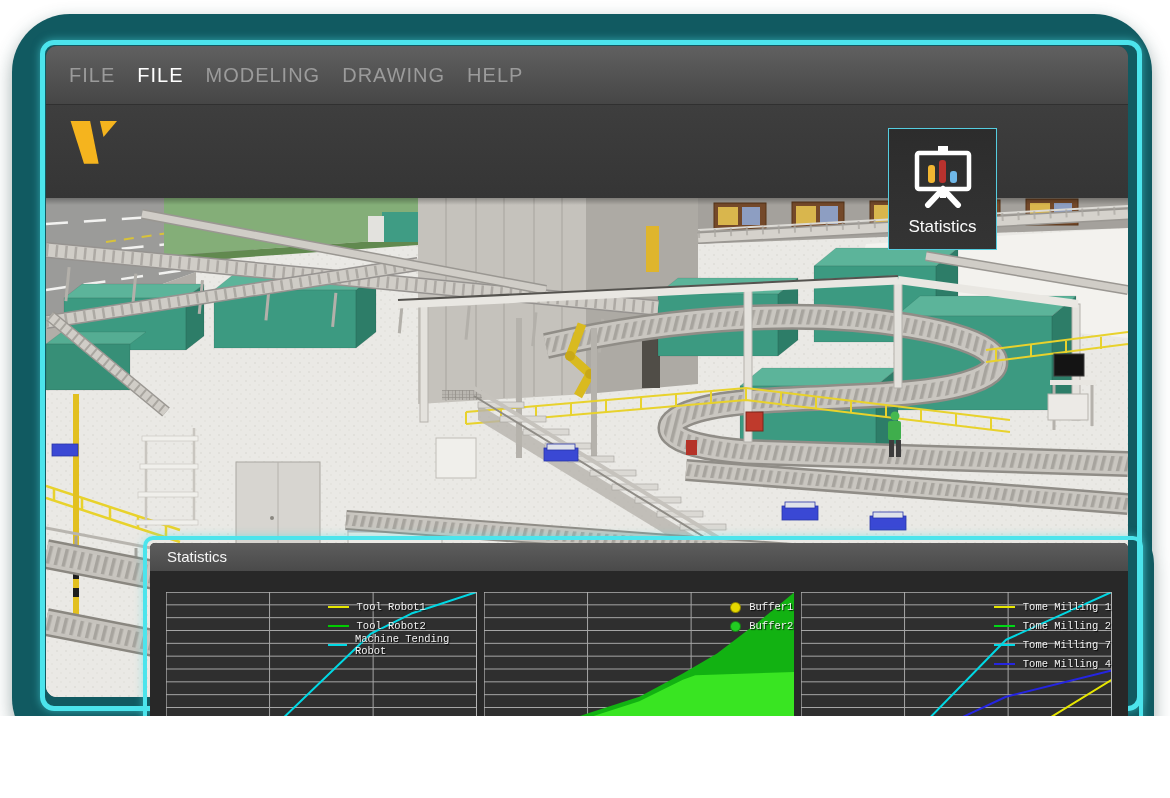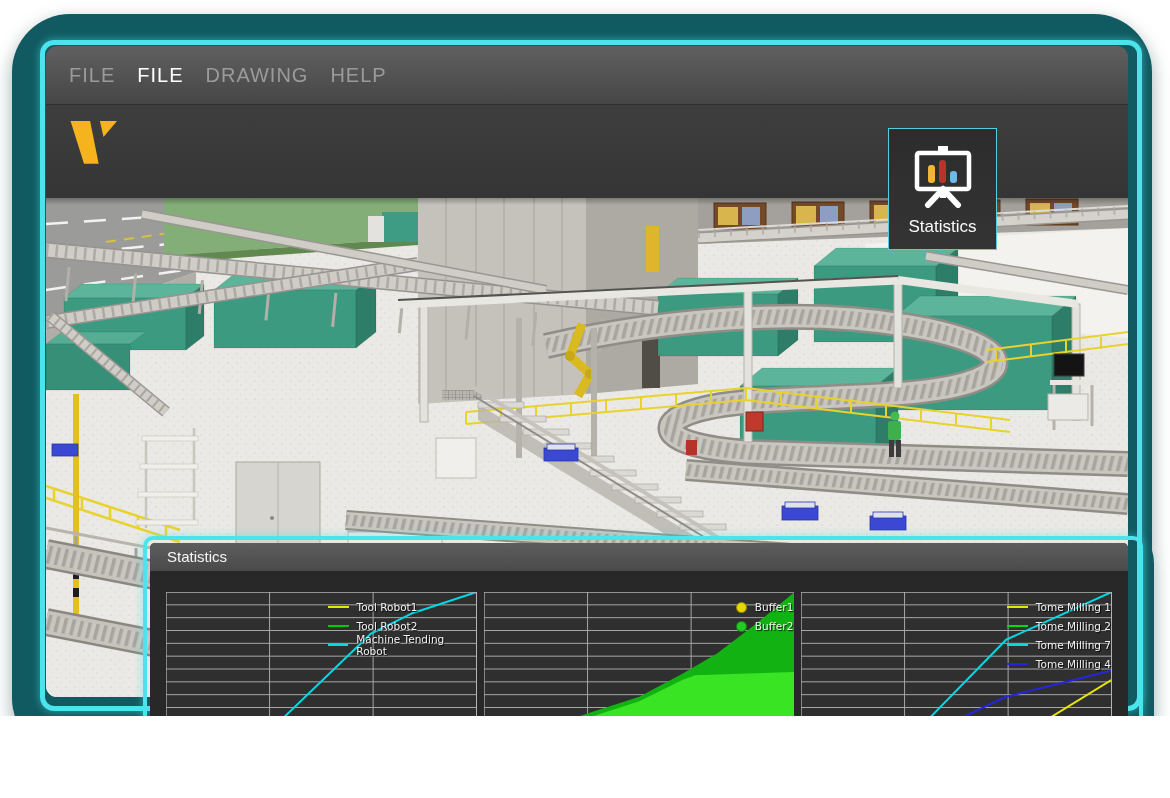--- a/index.html
+++ b/index.html
@@ -41,21 +41,21 @@
   .chart{position:relative;flex:1;height:154px;background:#2f2f2f;}
   .chart::before,.chart::after{content:'';position:absolute;bottom:-5px;width:1px;height:5px;background:#9a9a9a;}
   .chart::before{left:33.33%;} .chart::after{left:66.66%;}
   .plot{position:absolute;left:0;top:0;width:100%;height:100%;}
   .grid{stroke:#a6a6a6;stroke-width:1;vector-effect:non-scaling-stroke;}
   .ln{stroke-width:2;vector-effect:non-scaling-stroke;stroke-linejoin:round;}
   .frame{fill:none;stroke:#b4b4b4;stroke-width:1.3;vector-effect:non-scaling-stroke;}
   .legend{position:absolute;display:flex;flex-direction:column;gap:7px;z-index:2;
     font-family:"DejaVu Sans",sans-serif;font-size:10.5px;color:#f2f2f2;text-shadow:1px 1px 1px rgba(0,0,0,.85);}
   .pos-center-right{left:52%;top:9px;} .pos-top-right{right:1px;top:9px;}
-  .legend .li{display:flex;align-items:center;gap:8px;height:12px;}
+  .legend .li{display:flex;align-items:center;gap:8px;height:12px;font-family:Liberation Mono, monospace;}
   .legend .sw.line{width:21px;height:2.5px;}
   .legend .sw.circle{width:9px;height:9px;border-radius:50%;border:1px solid rgba(0,0,0,.35);}
 
   
   .scene{position:relative;width:1082px;height:500px;background:#eae9e5;cursor:crosshair;}
   .scene svg{display:block;}
 </style>
 </head>
 <body>
 
@@ -65,20 +65,21 @@
     <rect x="12" y="14" width="1140" height="742" rx="58" fill="#115a61"></rect>
     <rect x="118" y="516" width="1036" height="264" rx="48" fill="#115a61"></rect>
   </svg>
   <div class="screen-ring"></div>
 
   <div class="screen">
 
     <div class="menubar">
       <span class="menu-item">FILE</span>
       <span class="menu-item active">FILE</span>
+      <span class="menu-item">MODELING</span>
       <span class="menu-item">DRAWING</span>
       <span class="menu-item">HELP</span>
     </div>
 
     <div class="ribbon">
       <svg class="logo" viewBox="0 0 40 36">
         <polygon points="0,0 16,0 23,35 11,35" fill="#F5B41E"></polygon>
         <polygon points="24,0 38,0 27,13" fill="#F5B41E"></polygon>
       </svg>
     </div>

